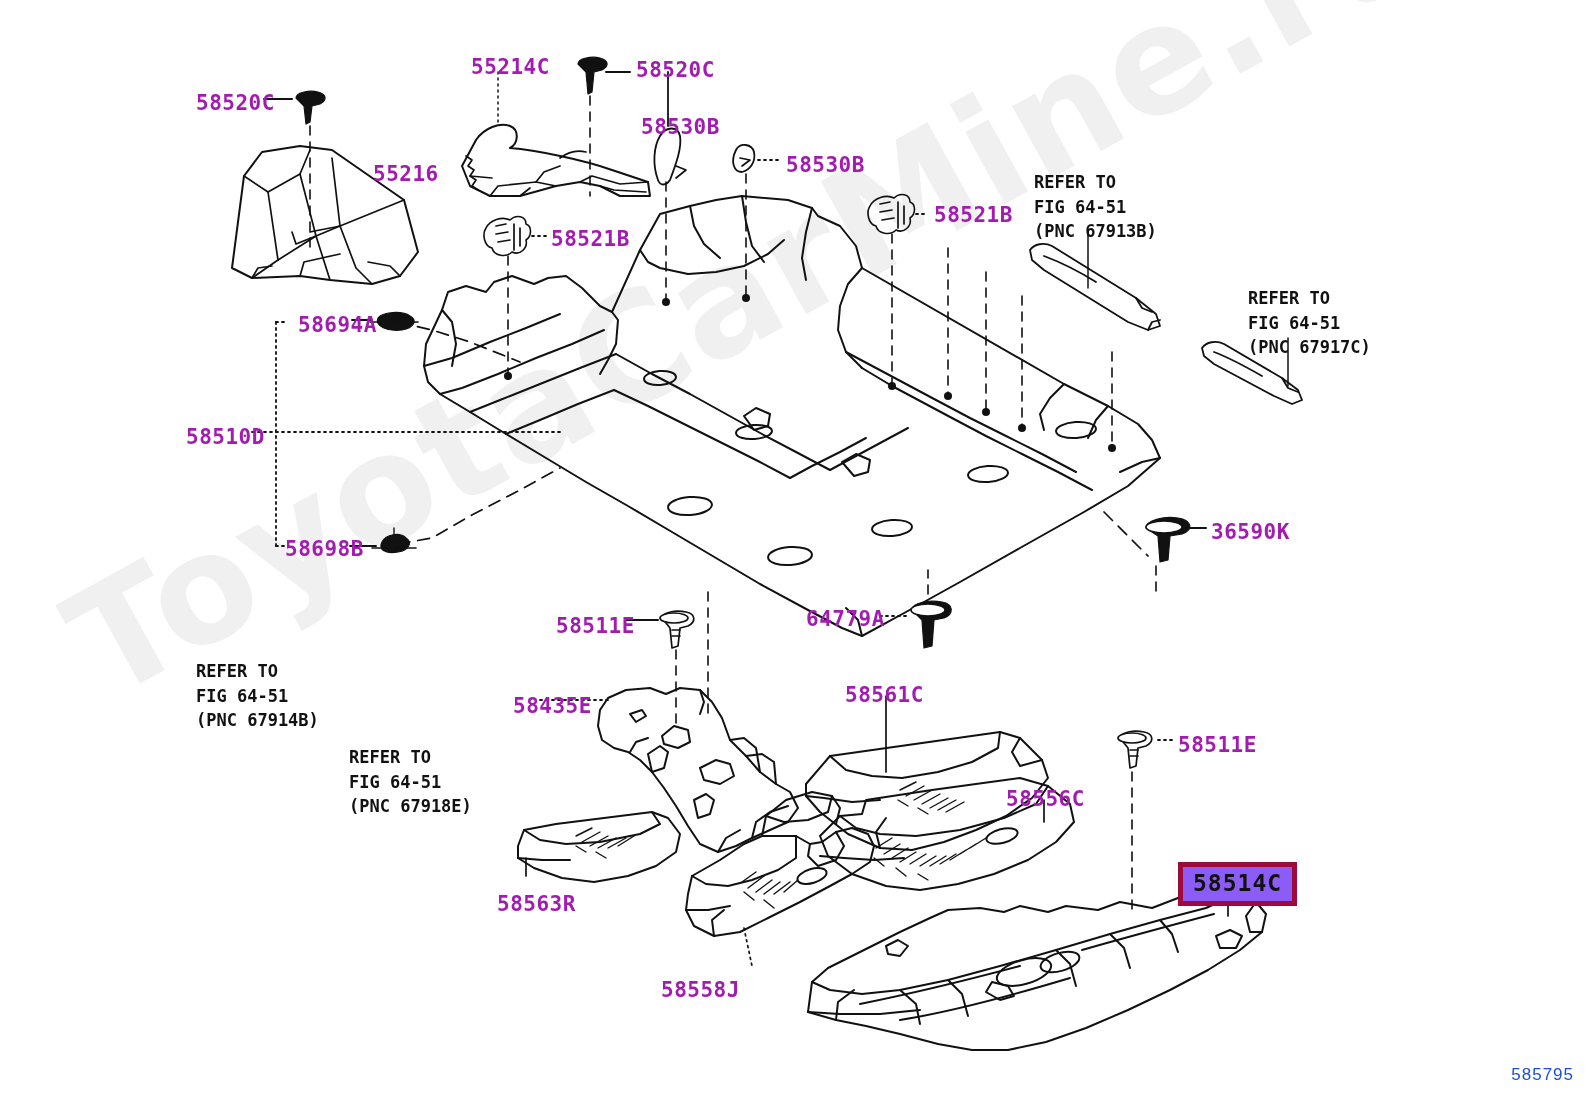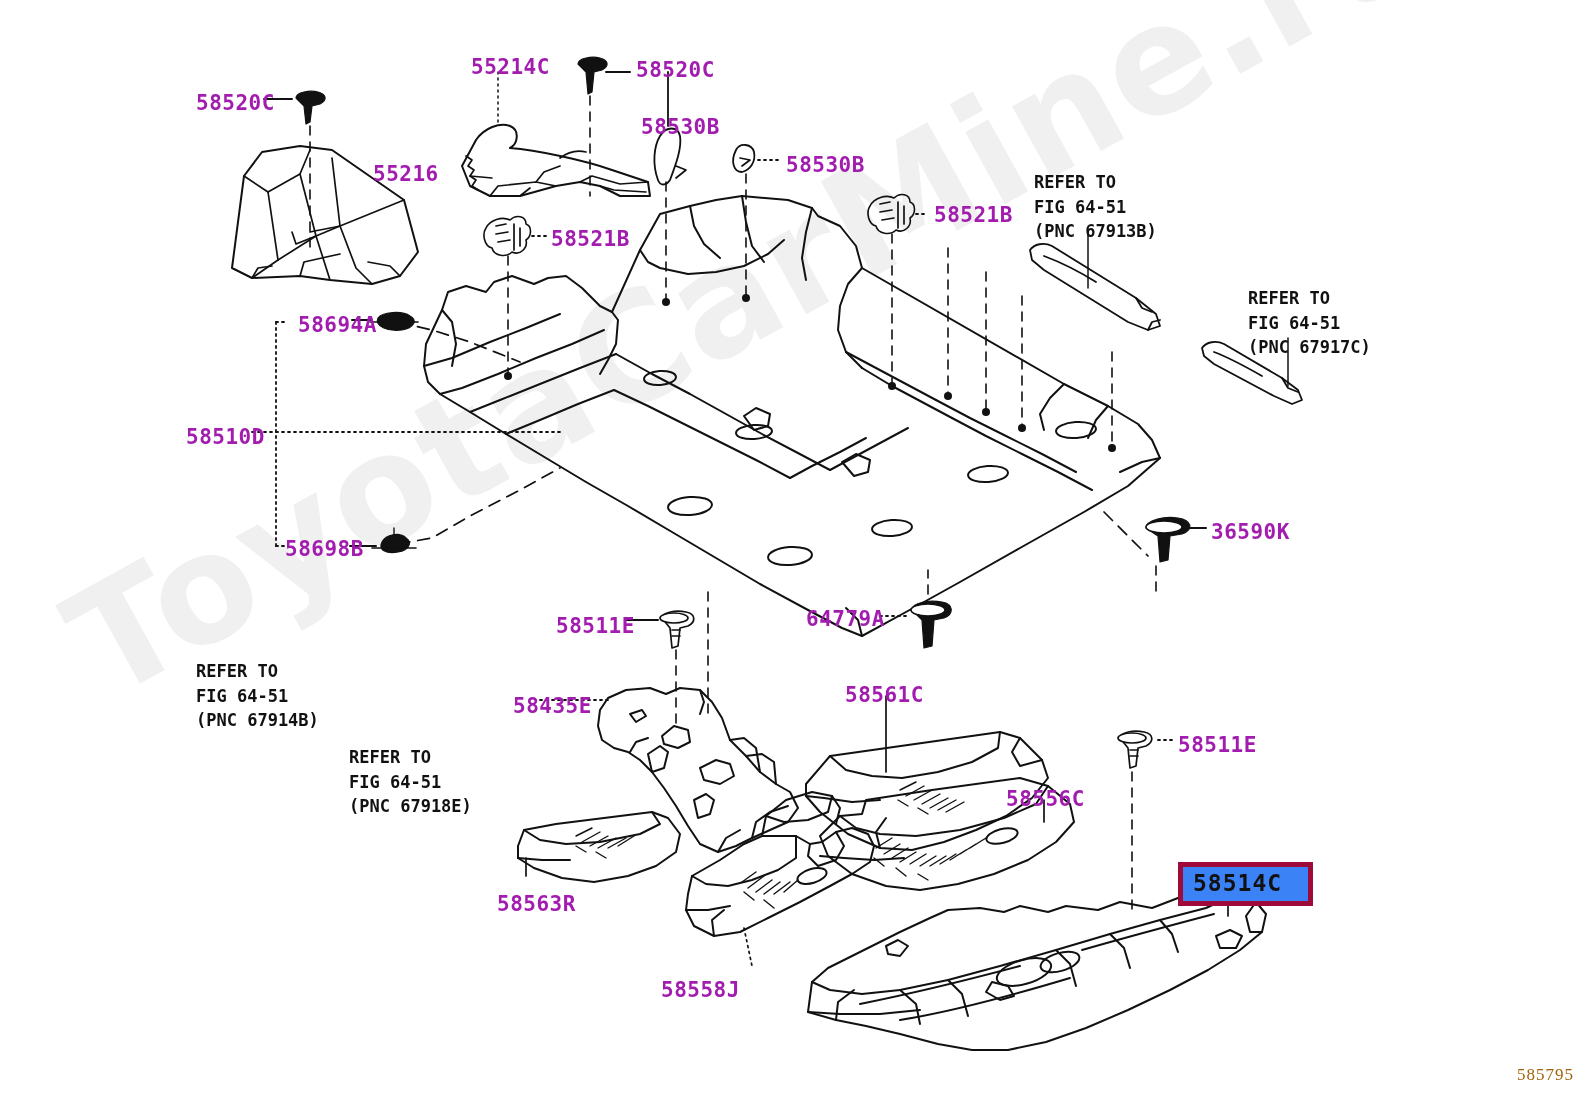--- a/index.html
+++ b/index.html
@@ -3,25 +3,25 @@
 <meta charset="utf-8">
 <style>
   html,body{margin:0;padding:0;background:#ffffff;}
   body{width:1592px;height:1099px;overflow:hidden;font-family:"DejaVu Sans Mono","Liberation Mono",monospace;}
   #stage{position:relative;width:1592px;height:1099px;background:#fff;}
   #art{position:absolute;left:0;top:0;width:1592px;height:1099px;}
   .lbl{position:absolute;font-family:"DejaVu Sans Mono","Liberation Mono",monospace;
        font-weight:bold;font-size:21px;color:#a21caf;white-space:pre;letter-spacing:0.5px;line-height:1.28;}
   .refbox{position:absolute;font-family:"DejaVu Sans Mono","Liberation Mono",monospace;
        font-weight:bold;font-size:17px;color:#111;white-space:pre;line-height:1.45;}
-  .hl{position:absolute;border:5px solid #9e0b3a;background:#3b82f6;
+  .hl{position:absolute;border:5px solid #9e0b3a;background:#8b5cf6;
       font-family:"DejaVu Sans Mono","Liberation Mono",monospace;font-weight:bold;font-size:23px;
-      color:#111;padding:3px 26px 5px 10px;letter-spacing:1px;}
-  #figno{position:absolute;right:18px;bottom:14px;font-family:Liberation Serif, serif;
-      font-size:17px;color:#a16207;letter-spacing:1px;}
+      color:#111;padding:3px 10px 5px 10px;letter-spacing:1px;}
+  #figno{position:absolute;right:18px;bottom:14px;font-family:Liberation Sans, sans-serif;
+      font-size:17px;color:#1d4ed8;letter-spacing:1px;}
   #wm{position:absolute;left:40px;top:250px;width:1520px;height:700px;pointer-events:none;
       overflow:visible;}
   #wm span{position:absolute;left:0;top:330px;transform:rotate(-29deg);transform-origin:0 0;
       font-family:"DejaVu Sans","Liberation Sans",sans-serif;font-weight:bold;font-size:150px;
       color:#f0f0f0;white-space:nowrap;letter-spacing:2px;}
 </style>
 </head>
 <body>
 
 <div id="stage">

